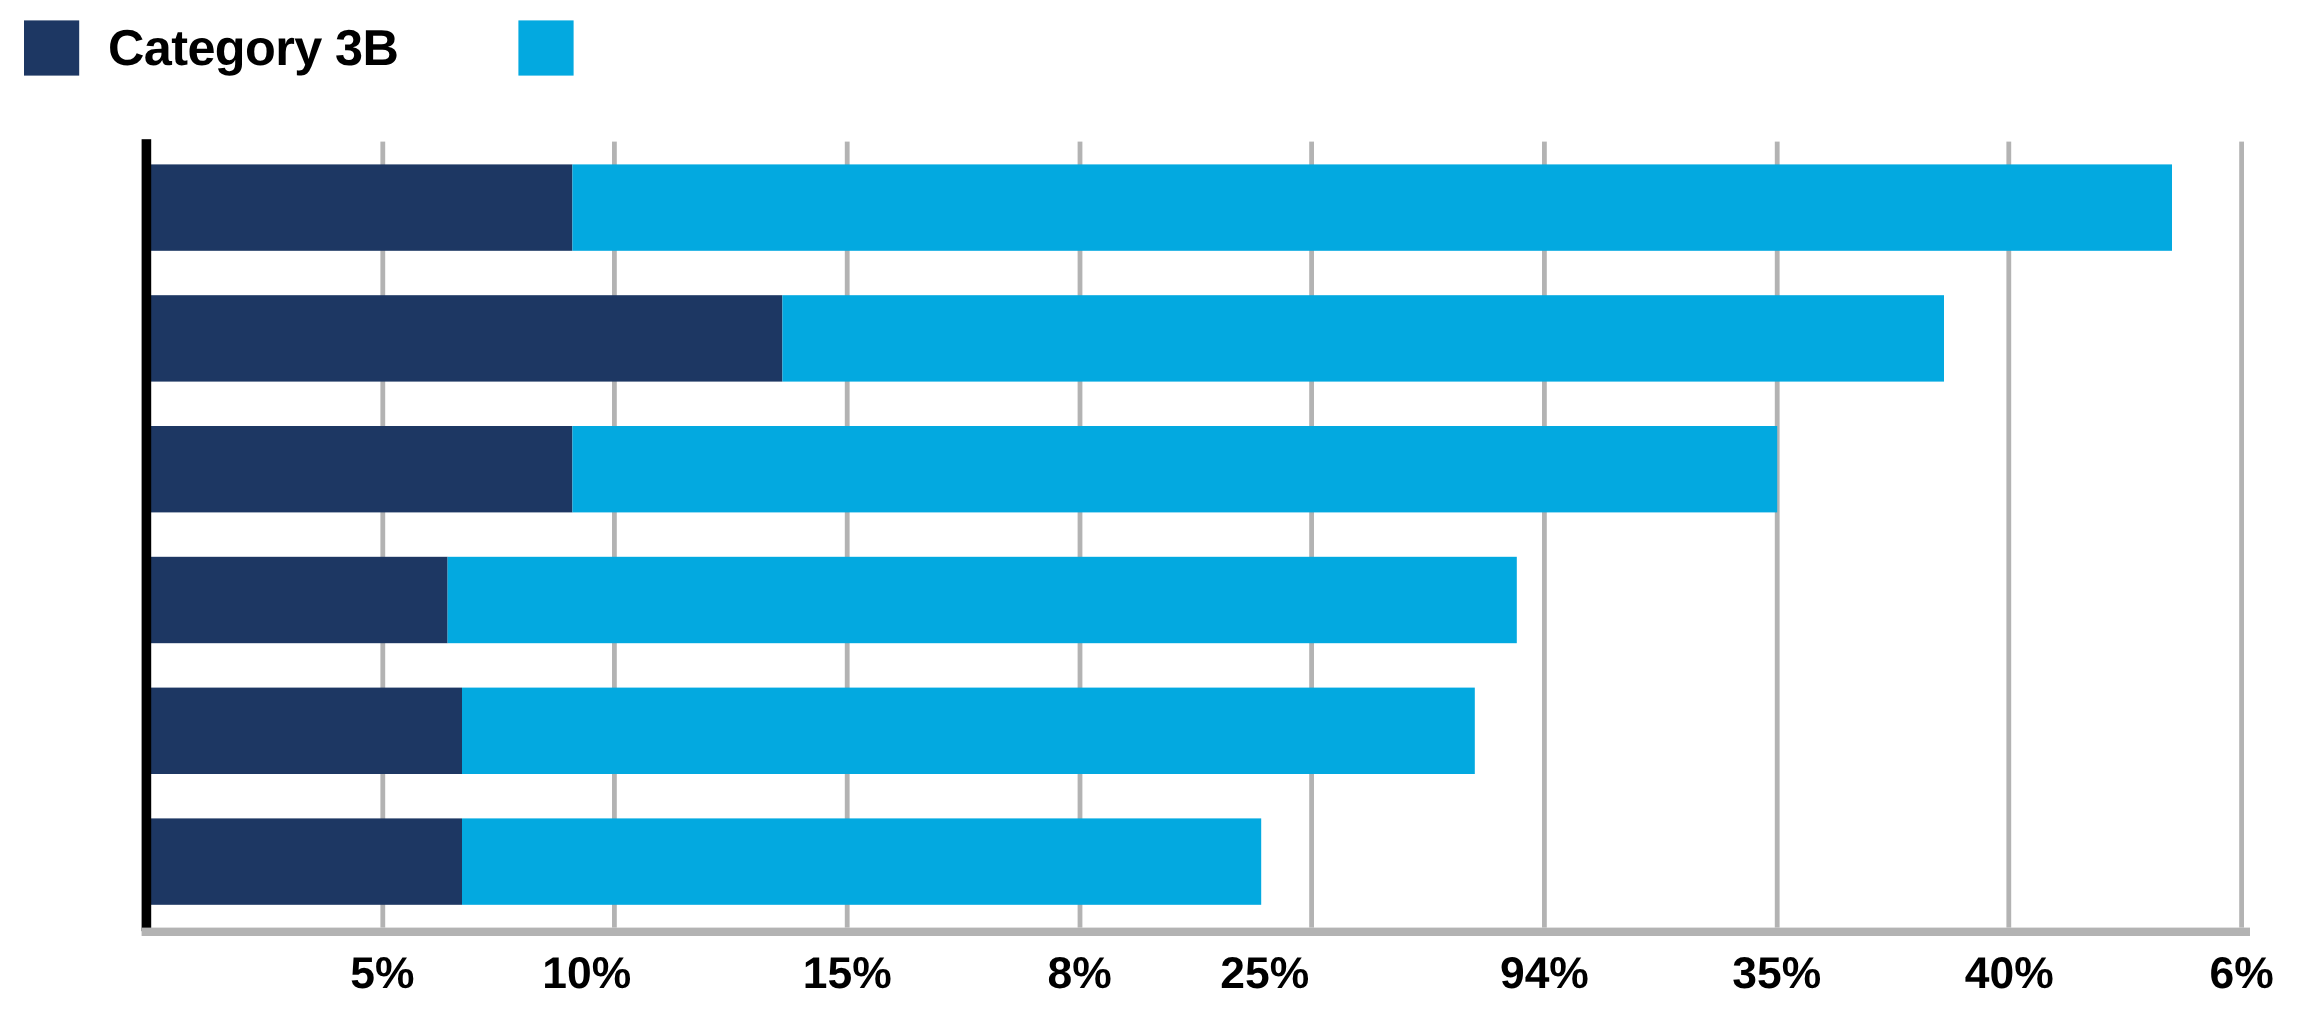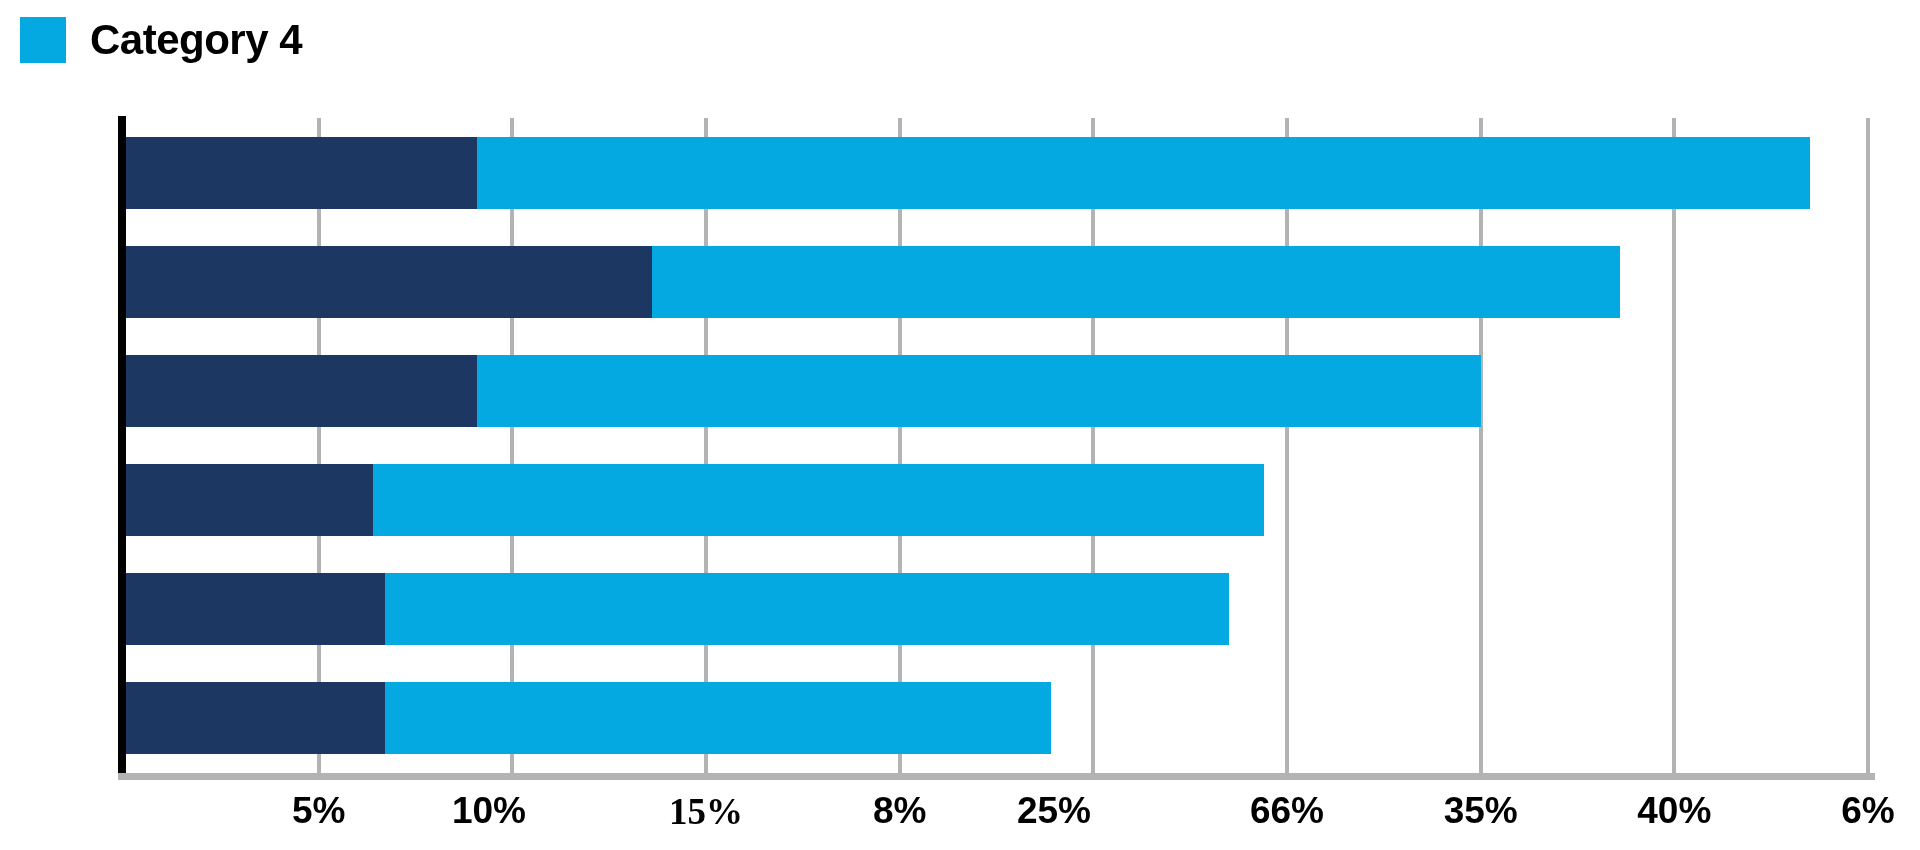--- a/index.html
+++ b/index.html
@@ -134,22 +134,25 @@
     white-space: nowrap;
   }
 </style>
 </head>
 <body>
 
 <div id="chart-root">
 
   <div id="legend">
     <div class="legend-item">
+      <span class="legend-swatch" style="background: rgb(29, 55, 99);"></span>
+      <span class="legend-label">Category 3B</span>
+    </div>
+    <div class="legend-item">
       <span class="legend-swatch" style="background: rgb(3, 169, 224);"></span>
-      <span class="legend-label">Category 4</span>
     </div>
   </div>
 
 
   <div id="plot">
       <div class="gridline" style="left: 191.667px;"></div>
       <div class="gridline" style="left: 385.333px;"></div>
       <div class="gridline" style="left: 579px;"></div>
       <div class="gridline" style="left: 772.667px;"></div>
       <div class="gridline" style="left: 966.333px;"></div>
@@ -182,22 +185,22 @@
         <div class="seg" style="width: 666.213px; background: rgb(3, 169, 224);"></div>
       </div>
     </div>
 
   <div id="y-axis-line"></div>
   <div id="x-axis-line"></div>
 
   <div id="x-labels">
       <div class="x-label" style="left: 193.667px;">5%</div>
       <div class="x-label" style="left: 364px;">10%</div>
-      <div class="x-label" style="left: 581px; font-family: Liberation Serif, serif;">15%</div>
+      <div class="x-label" style="left: 581px;">15%</div>
       <div class="x-label" style="left: 774.667px;">8%</div>
       <div class="x-label" style="left: 929px; text-align: center;">25%</div>
-      <div class="x-label" style="left: 1162px;">66%</div>
+      <div class="x-label" style="left: 1162px;">94%</div>
       <div class="x-label" style="left: 1355.67px;">35%</div>
       <div class="x-label" style="left: 1549.33px; text-align: center;">40%</div>
       <div class="x-label" style="left: 1743px;">6%</div>
     </div>
 
 </div>
 
 </body></html>

